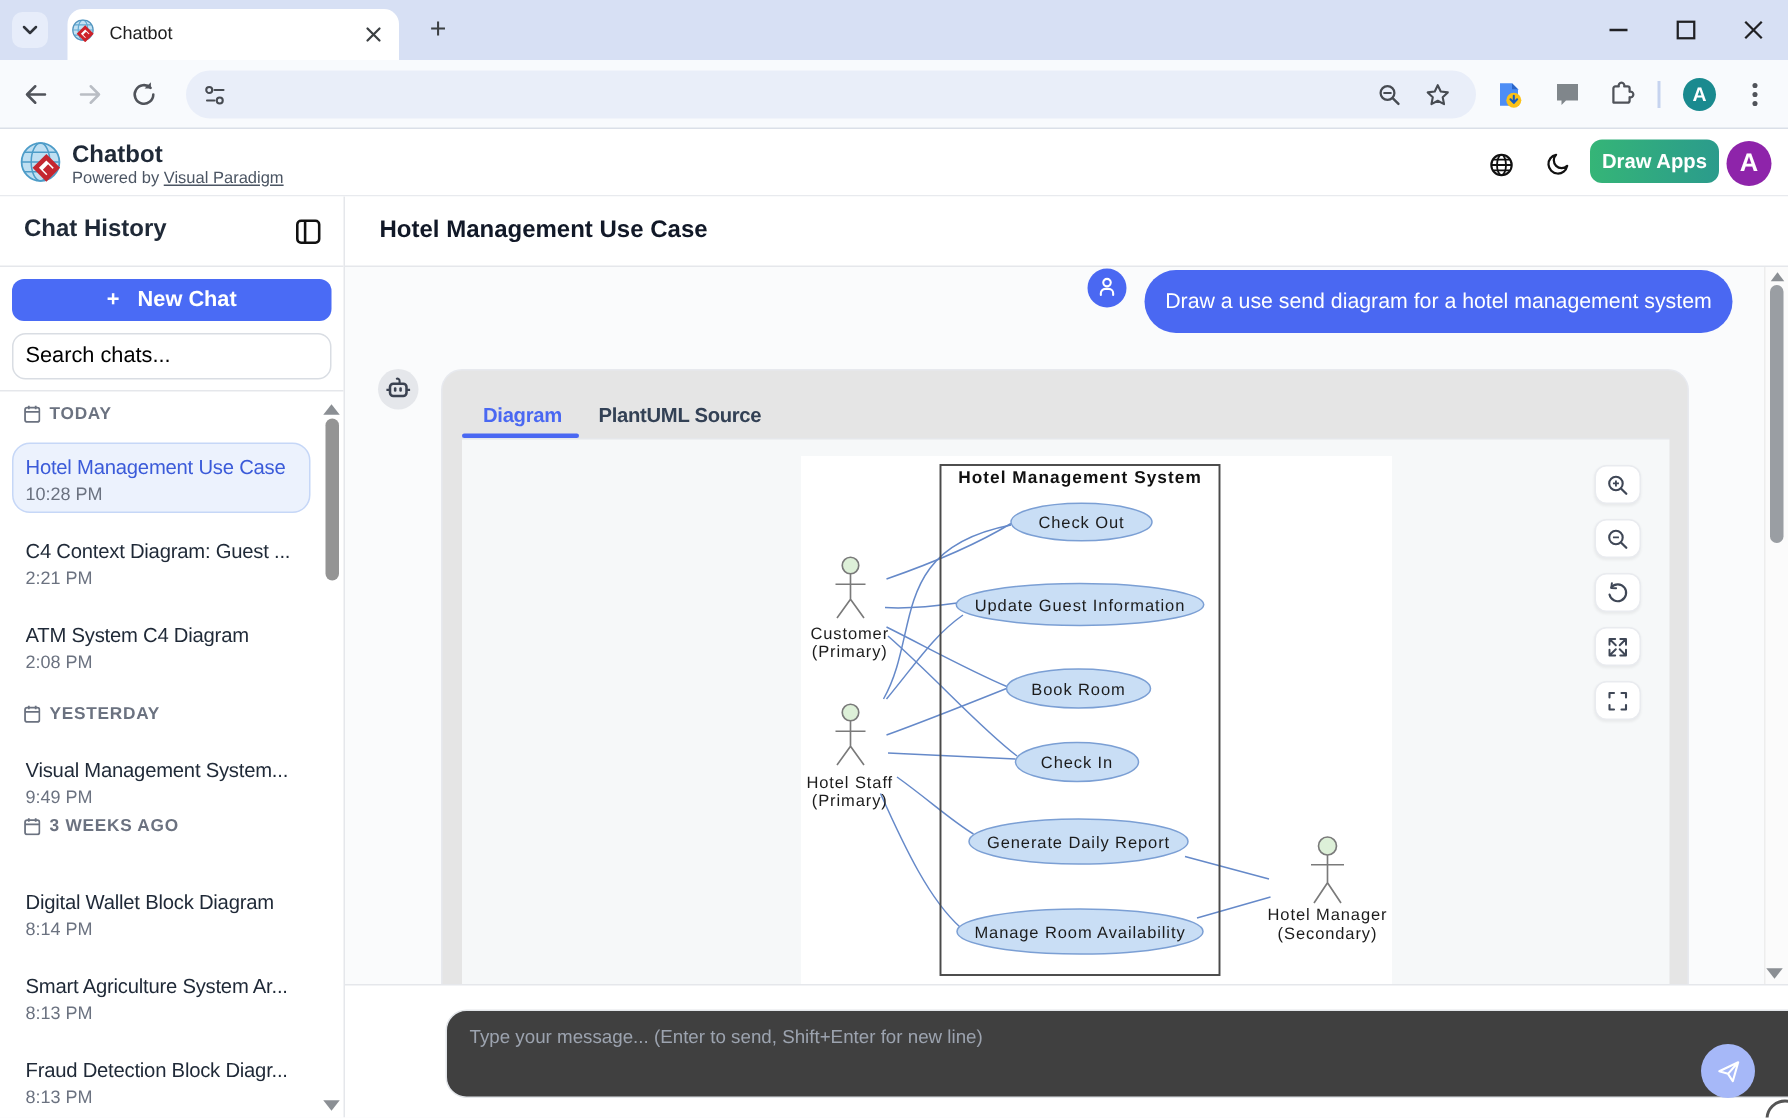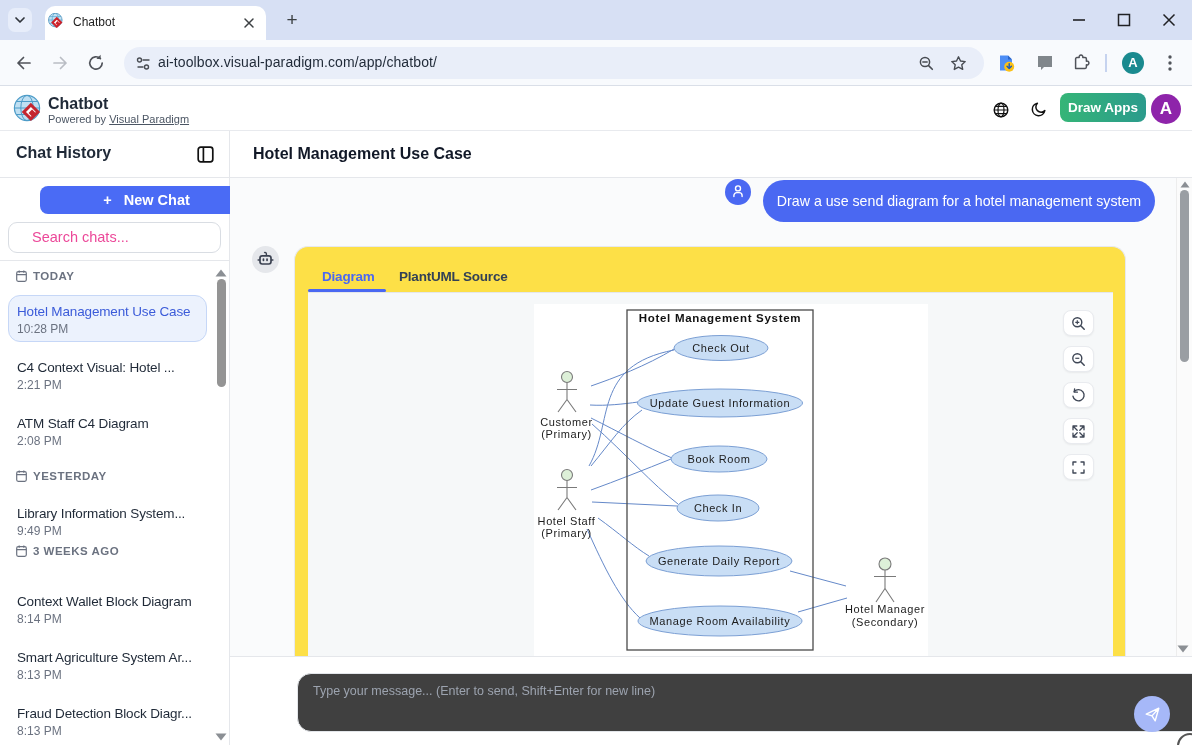--- a/index.html
+++ b/index.html
@@ -22,38 +22,38 @@
   #appheader .name { position:absolute; left:48px; top:8px; font-size:16px; font-weight:bold; color:#1f2937; }
   #appheader .powered { position:absolute; left:48px; top:26px; font-size:11px; color:#4b5563; }
   #appheader .powered a { color:#4b5563; text-decoration:underline; }
   #moreapps { position:absolute; left:1060px; top:93px; width:86px; height:29px; border-radius:8px; background:linear-gradient(90deg,#35b577,#2b9b8c); color:#fff; font-size:13.5px; font-weight:bold; text-align:center; line-height:29px; }
   #hdravatar { position:absolute; left:1151px; top:94px; width:30px; height:30px; border-radius:50%; background:#8e24aa; color:#fff; font-weight:bold; font-size:17px; text-align:center; line-height:30px; }
 
   
   #sidebar { position:absolute; left:0; top:131px; width:230px; height:614px; background:#fff; border-right:1px solid #e5e7eb; }
   #sidebar .titlebar { position:absolute; left:0; top:0; width:229px; height:47px; border-bottom:1px solid #e5e7eb;padding-left:15px; }
   #sidebar .titlebar .t { position:absolute; left:16px; top:13px; font-size:16px; font-weight:bold; color:#1f2937; }
-  #newchat { position:absolute; left:8px; top:55px; width:213px; height:28px; border-radius:8px; background:#4a6bf5; color:#fff; font-size:14.5px; font-weight:bold; text-align:center; line-height:28px;margin-left:32px; }
-  #searchbox { position:absolute; left:8px; top:91px; width:213px; height:31px; border-radius:9px; border:1px solid #d9dde3; background:#fff; font-size:14.5px; color:#ec4899; line-height:29px; padding-left:23px; }
+  #newchat { position:absolute; left:8px; top:55px; width:213px; height:28px; border-radius:8px; background:#4a6bf5; color:#fff; font-size:14.5px; font-weight:bold; text-align:center; line-height:28px; }
+  #searchbox { position:absolute; left:8px; top:91px; width:213px; height:31px; border-radius:9px; border:1px solid #d9dde3; background:#fff; font-size:14.5px; color:#000000; line-height:29px; padding-left:8px; }
   #sidebar .listsep { position:absolute; left:0; top:129px; width:229px; height:1px; background:#e5e7eb; }
   .sechdr { position:absolute; left:16px; font-size:11.5px; font-weight:bold; color:#6b7280; letter-spacing:.5px; display:flex; align-items:flex-end; gap:6px; }
   .chatitem { position:absolute; left:8px; width:196px; }
   .chatitem .ti { letter-spacing:-0.15px; font-size:13.5px; font-weight:500; color:#1f2937; white-space:nowrap; overflow:hidden; }
   .chatitem .tm { font-size:12px; color:#6b7280; margin-top:3px; }
   #selitem { position:absolute; left:8px; top:164px; width:199px; height:47px; background:#ecf2fd; border:1px solid #c6d7f7; border-radius:12px; }
 
   
   #main { position:absolute; left:230px; top:131px; width:962px; height:614px; }
   #maintitle { position:absolute; left:0; top:0; width:962px; height:47px; background:#fff; border-bottom:1px solid #e5e7eb; }
   #maintitle .t { position:absolute; left:23px; top:14px; font-size:16px; font-weight:bold; color:#111827; }
   #chatarea { position:absolute; left:0; top:47px; width:962px; height:478px; background:#fafbfc; overflow:hidden; }
   #useravatar { position:absolute; left:495px; top:1px; width:26px; height:26px; border-radius:50%; background:#4a68f2; }
   #userbubble { position:absolute; left:533px; top:2px; width:392px; height:42px; border-radius:21px; background:#4a68f2; color:#fff; font-size:14.2px; line-height:42px; text-align:center; }
   #botavatar { position:absolute; left:22px; top:68px; width:27px; height:27px; border-radius:50%; background:#e5e7eb; display:flex; align-items:center; justify-content:center; }
-  #card { position:absolute; left:64px; top:68px; width:832px; height:410px; background:#fde047; border:1px solid #e7e9ee; border-radius:14px 14px 0 0; border-bottom:none; }
+  #card { position:absolute; left:64px; top:68px; width:832px; height:410px; background:#e5e5e5; border:1px solid #e7e9ee; border-radius:14px 14px 0 0; border-bottom:none; }
   #tabdiag { position:absolute; left:27px; top:22px; font-size:13.5px; letter-spacing:-0.2px; font-weight:bold; color:#4a68f2; }
   #tabsrc { position:absolute; left:104px; top:22px; font-size:13.5px; letter-spacing:-0.2px; font-weight:bold; color:#334155; }
   #tabline { position:absolute; left:13px; top:45px; width:805px; height:1px; background:#e5e7eb; }
   #tabul { position:absolute; left:13px; top:42px; width:78px; height:3px; background:#4a68f2; border-radius:2px; }
   #viewport { position:absolute; left:13px; top:46px; width:805px; height:364px; background:#f6f8f9; overflow:hidden; }
   #umlwrap { position:absolute; left:226px; top:11px; width:394px; height:353px; background:#fff; }
   .zbtn { position:absolute; left:755px; width:31px; height:26px; background:#fff; border:1px solid #e9ebef; border-radius:8px; box-shadow:0 1px 2px rgba(0,0,0,.06); display:flex; align-items:center; justify-content:center; }
 
   
   #chatscroll { position:absolute; left:946px; top:0; width:16px; height:478px; background:#fbfbfb; border-left:1px solid #ededed; }
@@ -114,21 +114,20 @@
       <path d="M14.6 1.8 v4.2 h-4.2 z" fill="#50535a"></path>
     </svg>
 </div>
 <div id="omnibox">
   <svg style="position:absolute;left:12px;top:9px" width="15" height="15" viewBox="0 0 15 15">
       <circle cx="3.5" cy="4" r="2" fill="none" stroke="#474b52" stroke-width="1.4"></circle>
       <path d="M7 4 H13" stroke="#474b52" stroke-width="1.4" stroke-linecap="round"></path>
       <circle cx="10.5" cy="11" r="2" fill="none" stroke="#474b52" stroke-width="1.4"></circle>
       <path d="M2 11 H7" stroke="#474b52" stroke-width="1.4" stroke-linecap="round"></path>
     </svg>
-  <span class="url">ai-toolbox.visual-paradigm.com/app/chatbot/</span>
   <svg style="position:absolute;left:794px;top:8px" width="17" height="17" viewBox="0 0 17 17">
       <circle cx="7" cy="7" r="4.6" fill="none" stroke="#474b52" stroke-width="1.5"></circle>
       <path d="M10.6 10.6 L14.3 14.3" stroke="#474b52" stroke-width="1.6" stroke-linecap="round"></path>
       <path d="M4.8 7 H9.2" stroke="#474b52" stroke-width="1.4" stroke-linecap="round"></path>
     </svg>
   <svg style="position:absolute;left:826px;top:8px" width="17" height="17" viewBox="0 0 17 17">
       <path d="M8.5 1.8 L10.5 6 L15.2 6.6 L11.8 9.8 L12.7 14.4 L8.5 12.2 L4.3 14.4 L5.2 9.8 L1.8 6.6 L6.5 6 Z" fill="none" stroke="#474b52" stroke-width="1.4" stroke-linejoin="round"></path>
     </svg>
 </div>
 <div id="extras">
@@ -189,41 +188,41 @@
   <div class="sechdr" style="top:139px"><svg width="11" height="12" viewBox="0 0 11 12">
         <rect x="0.7" y="1.7" width="9.6" height="9.6" rx="1.5" fill="none" stroke="#6b7280" stroke-width="1.2"></rect>
         <path d="M0.7 4.6 H10.3 M3.2 0.5 V2.8 M7.8 0.5 V2.8" stroke="#6b7280" stroke-width="1.2"></path>
       </svg>TODAY</div>
   <div id="selitem"></div>
   <div class="chatitem" style="top:173px;left:17px;width:182px">
       <div class="ti" style="color:#3b5bd9;">Hotel Management Use Case</div>
       <div class="tm">10:28 PM</div>
     </div>
   <div class="chatitem" style="top:229px;left:17px;width:196px">
-      <div class="ti">C4 Context Visual: Hotel ...</div>
+      <div class="ti">C4 Context Diagram: Guest ...</div>
       <div class="tm">2:21 PM</div>
     </div>
   <div class="chatitem" style="top:285px;left:17px;width:196px">
-      <div class="ti">ATM Staff C4 Diagram</div>
+      <div class="ti">ATM System C4 Diagram</div>
       <div class="tm">2:08 PM</div>
     </div>
   <div class="sechdr" style="top:339px"><svg width="11" height="12" viewBox="0 0 11 12">
         <rect x="0.7" y="1.7" width="9.6" height="9.6" rx="1.5" fill="none" stroke="#6b7280" stroke-width="1.2"></rect>
         <path d="M0.7 4.6 H10.3 M3.2 0.5 V2.8 M7.8 0.5 V2.8" stroke="#6b7280" stroke-width="1.2"></path>
       </svg>YESTERDAY</div>
   <div class="chatitem" style="top:375px;left:17px;width:196px">
-      <div class="ti">Library Information System...</div>
+      <div class="ti">Visual Management System...</div>
       <div class="tm">9:49 PM</div>
     </div>
   <div class="sechdr" style="top:414px"><svg width="11" height="12" viewBox="0 0 11 12">
         <rect x="0.7" y="1.7" width="9.6" height="9.6" rx="1.5" fill="none" stroke="#6b7280" stroke-width="1.2"></rect>
         <path d="M0.7 4.6 H10.3 M3.2 0.5 V2.8 M7.8 0.5 V2.8" stroke="#6b7280" stroke-width="1.2"></path>
       </svg>3 WEEKS AGO</div>
   <div class="chatitem" style="top:463px;left:17px;width:196px">
-      <div class="ti">Context Wallet Block Diagram</div>
+      <div class="ti">Digital Wallet Block Diagram</div>
       <div class="tm">8:14 PM</div>
     </div>
   <div class="chatitem" style="top:519px;left:17px;width:196px">
       <div class="ti">Smart Agriculture System Ar...</div>
       <div class="tm">8:13 PM</div>
     </div>
   <div class="chatitem" style="top:575px;left:17px;width:196px">
       <div class="ti">Fraud Detection Block Diagr...</div>
       <div class="tm">8:13 PM</div>
     </div>

